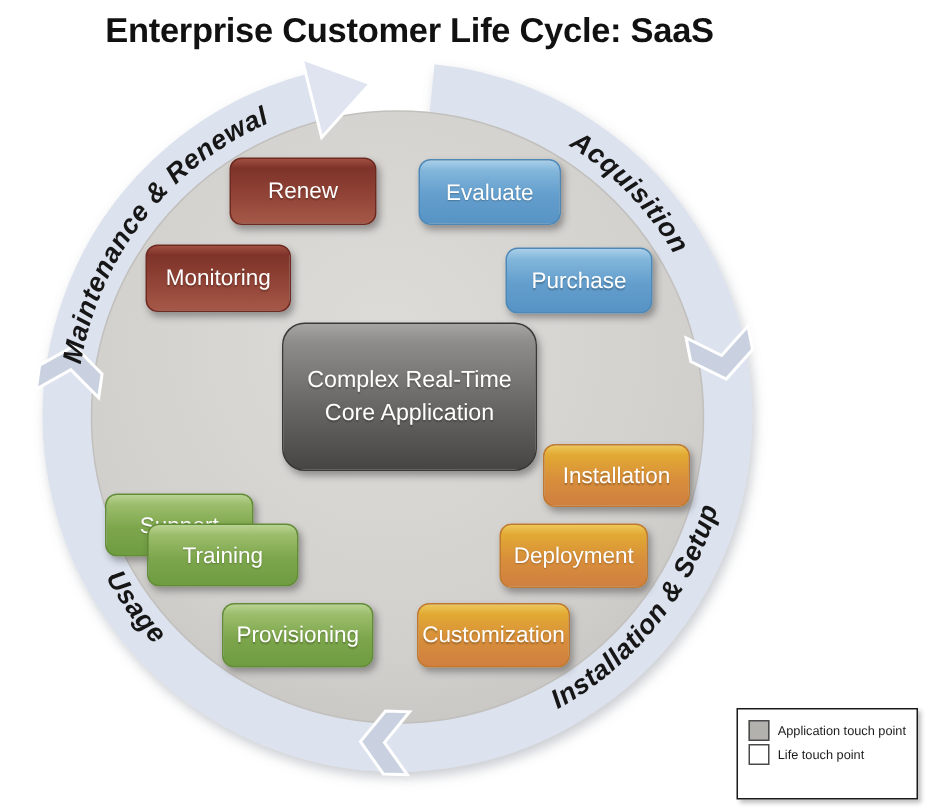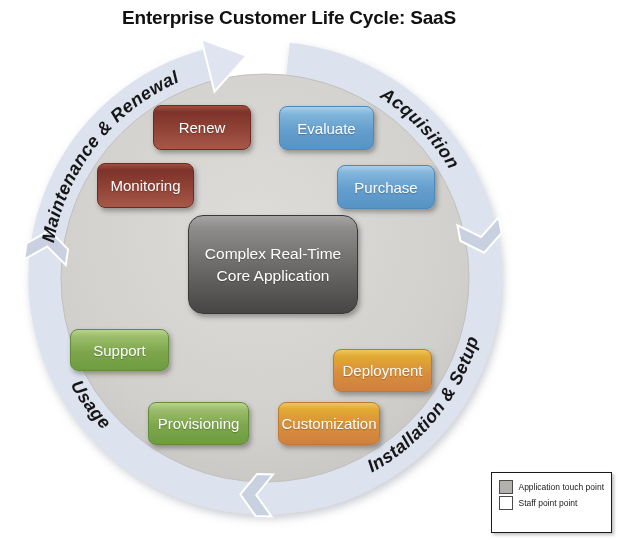--- a/index.html
+++ b/index.html
@@ -1,22 +1,22 @@
 <!DOCTYPE html>
 <html><head>
 <meta charset="utf-8">
 <style>
   html,body { margin:0; padding:0; background:#ffffff; }
   .stage {
     position:relative; width:620px; height:540px; background:#ffffff;
     font-family:"Liberation Sans", sans-serif; overflow:hidden;
   }
   .page-title {
-    position:absolute; top:7px; left:16px; width:546px; text-align:center;
-    font-size:19px; font-weight:700; color:#111; letter-spacing:-0.2px;
+    position:absolute; top:7px; left:0; width:546px; text-align:center;
+    font-size:23px; font-weight:700; color:#111; letter-spacing:-0.2px;
   }
   svg.ring-layer { position:absolute; left:0; top:0; }
   .phase-label {
     font-family:"Liberation Sans", sans-serif;
     font-style:italic; font-weight:700; font-size:18px; fill:#161616;
     letter-spacing:0.4px;
   }
   .box {
     position:absolute; display:flex; align-items:center; justify-content:center;
     color:#fff; font-size:15px; border-radius:8px; text-align:center;
@@ -104,34 +104,40 @@
       <span>Purchase</span>
     </div>
 
   <div class="box core" style="left:188px; top:215px; width:160px; height:97px;">
       <span>Complex Real-Time Core Application</span>
     </div>
 
   <div class="box green" style="left:70px;  top:296px; width:97px;  height:40px;margin-top:33px;">
       <span>Support</span>
     </div>
+  <div class="box orange" style="left:362px; top:296px; width:96px;  height:40px;">
+      <span>Installation</span>
+    </div>
+  <div class="box green" style="left:98px;  top:349px; width:99px;  height:40px;">
+      <span>Training</span>
+    </div>
   <div class="box orange" style="left:333px; top:349px; width:97px;  height:41px;">
       <span>Deployment</span>
     </div>
   <div class="box green" style="left:148px; top:402px; width:99px;  height:41px;">
       <span>Provisioning</span>
     </div>
   <div class="box orange" style="left:278px; top:402px; width:100px; height:41px;">
       <span>Customization</span>
     </div>
 
   <div class="legend">
     <div class="legend-row">
       <span class="swatch app"></span>
       <span class="legend-label">Application touch point</span>
     </div>
     <div class="legend-row">
       <span class="swatch staff"></span>
-      <span class="legend-label">Staff point point</span>
+      <span class="legend-label">Life touch point</span>
     </div>
   </div>
 
 </div>
 
 </body></html>

